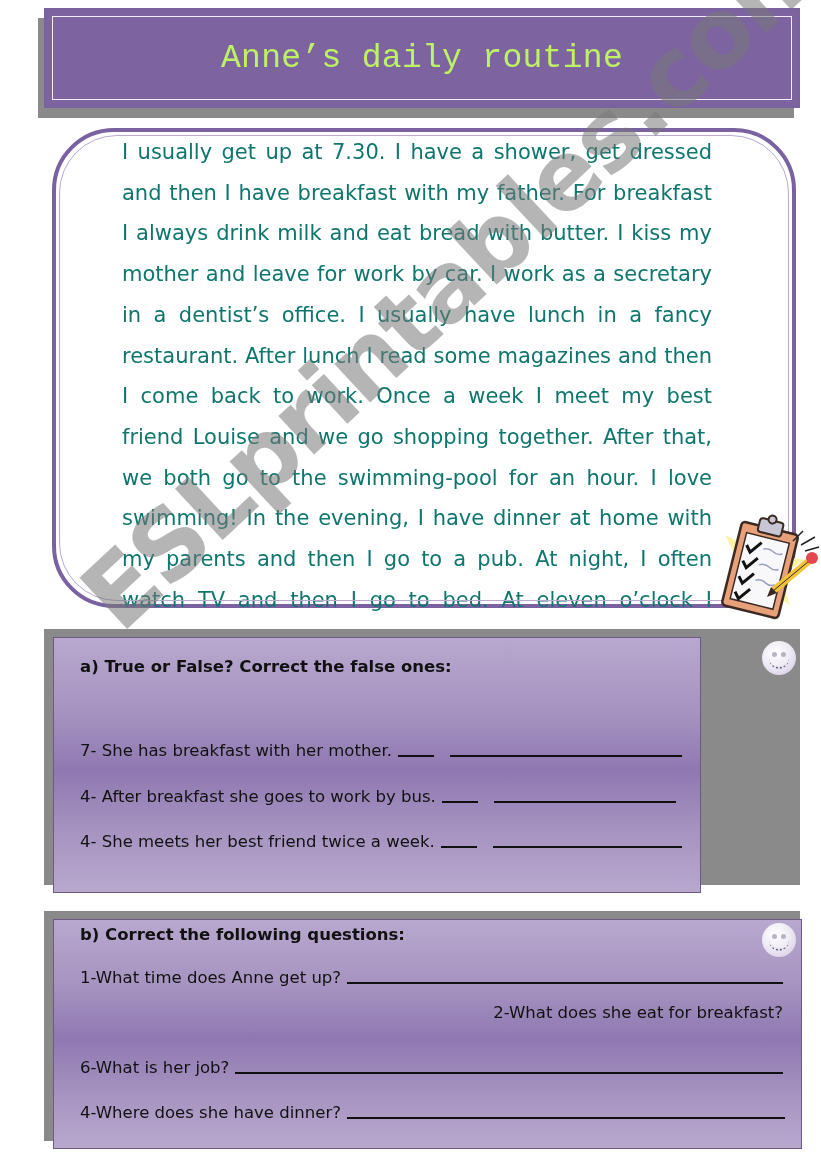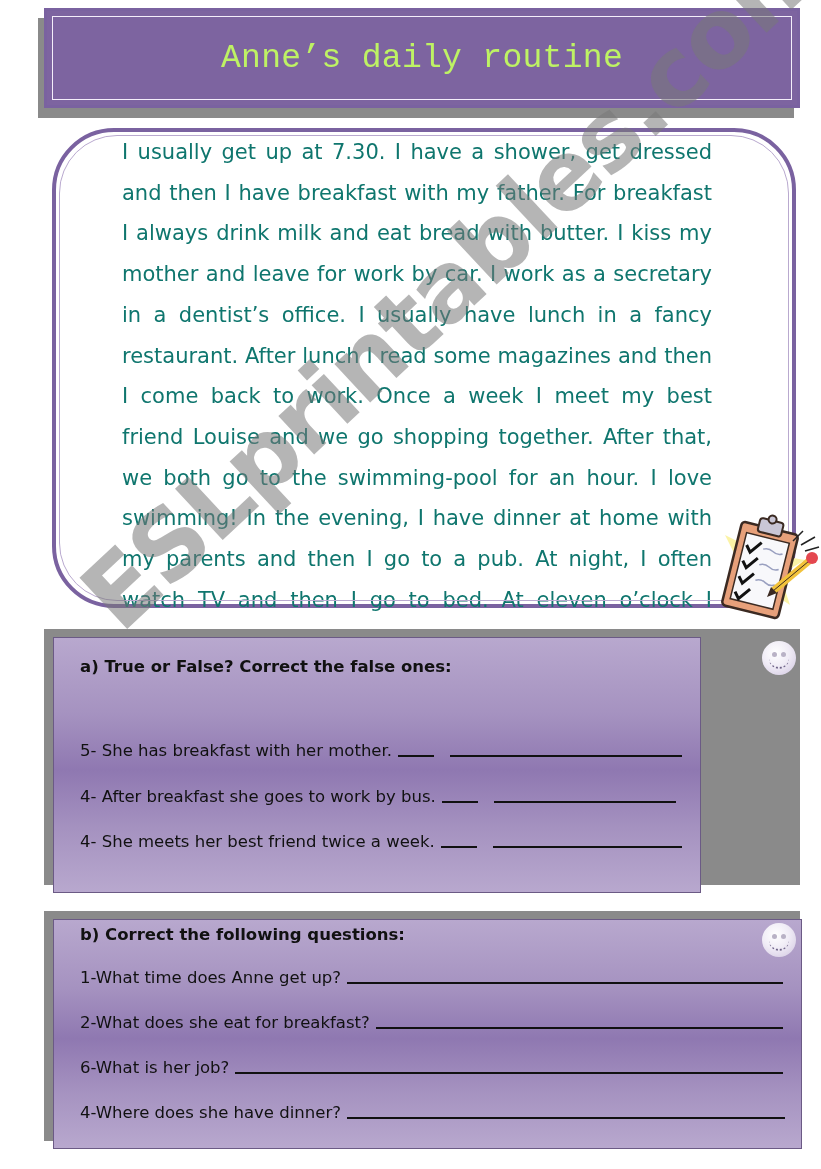--- a/index.html
+++ b/index.html
@@ -101,21 +101,21 @@
 <div class="panel-shadow dots" style="left:44px; top:629px; height:256px;"></div>
 <div class="panel" style="left:53px; top:637px; width:648px; height:256px;">
   <div class="panel-head" style="top:19px;">a) True or False? Correct the false ones:</div>
   <div class="smiley" style="left:708px; top:3px;">
     <span class="eye" style="left:10px;"></span>
       <span class="eye" style="left:19px;"></span>
       <span class="mouth"></span>
   </div>
 
   <div class="q-row" style="top:103px;">
-    <span class="q-label">5- She has breakfast with her mother.</span>
+    <span class="q-label">7- She has breakfast with her mother.</span>
     <span class="tf-blank"></span>
     <span class="ans-line"></span>
   </div>
   <div class="q-row" style="top:149px; right:24px;">
     <span class="q-label">4- After breakfast she goes to work by bus.</span>
     <span class="tf-blank"></span>
     <span class="ans-line"></span>
   </div>
   <div class="q-row" style="top:194px;text-align:right;">
     <span class="q-label">4- She meets her best friend twice a week.</span>
@@ -130,21 +130,21 @@
   <div class="smiley" style="left:708px; top:3px;">
     <span class="eye" style="left:10px;"></span>
       <span class="eye" style="left:19px;"></span>
       <span class="mouth"></span>
   </div>
 
   <div class="q-row" style="top:48px;">
     <span class="q-label">1-What time does Anne get up?</span>
     <span class="ans-line"></span>
   </div>
-  <div class="q-row" style="top:93px;">
+  <div class="q-row" style="top:83px;flex-direction:column;">
     <span class="q-label">2-What does she eat for breakfast?</span>
     <span class="ans-line"></span>
   </div>
   <div class="q-row" style="top:138px;">
     <span class="q-label">6-What is her job?</span>
     <span class="ans-line"></span>
   </div>
   <div class="q-row" style="top:183px; right:16px;">
     <span class="q-label">4-Where does she have dinner?</span>
     <span class="ans-line"></span>

